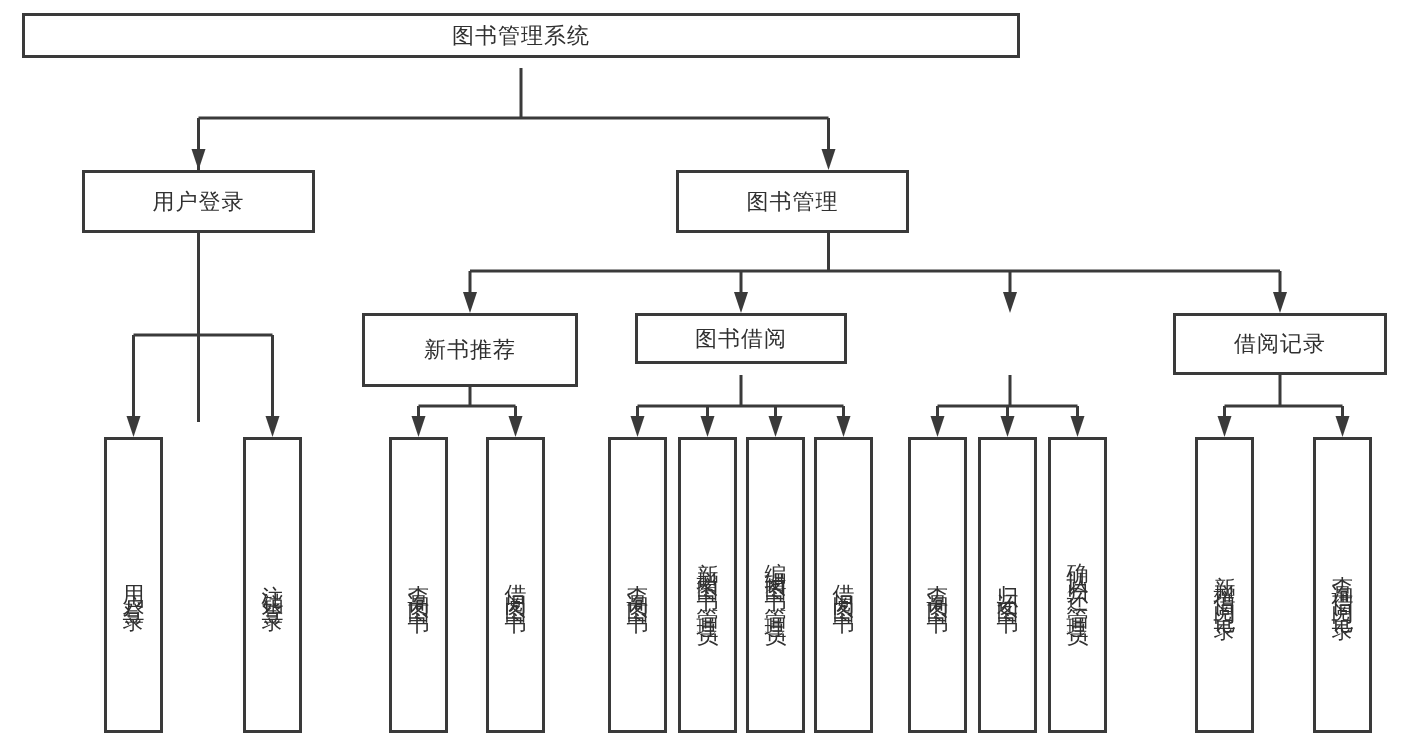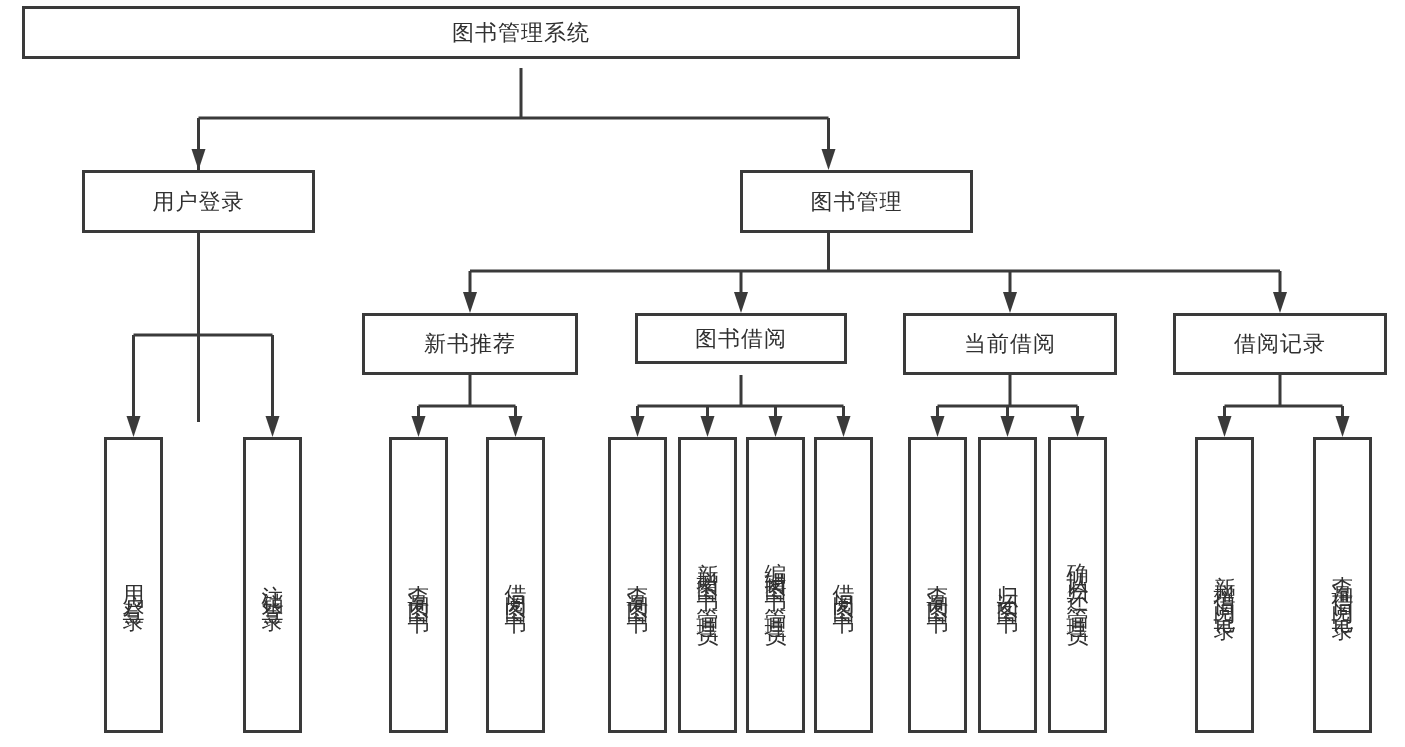--- a/index.html
+++ b/index.html
@@ -84,39 +84,36 @@
         <polygon points="768.5,416 782.5,416 775.5,437"></polygon>
         <polygon points="836.5,416 850.5,416 843.5,437"></polygon>
         <polygon points="930.5,416 944.5,416 937.5,437"></polygon>
         <polygon points="1000.5,416 1014.5,416 1007.5,437"></polygon>
         <polygon points="1070.5,416 1084.5,416 1077.5,437"></polygon>
         <polygon points="1217.5,416 1231.5,416 1224.5,437"></polygon>
         <polygon points="1335.5,416 1349.5,416 1342.5,437"></polygon>
       </g>
   </svg>
 
-  <div class="node" style="left:22px;top:6px;width:998px;height:53px">
+  <div class="node" style="left:22px;top:13px;width:998px;height:45px">
     <span>图书管理系统</span>
   </div>
 
   <div class="node" style="left:82px;top:170px;width:233px;height:63px">
     <span>用户登录</span>
   </div>
-  <div class="node" style="left:740px;top:170px;width:233px;height:63px">
+  <div class="node" style="left:676px;top:170px;width:233px;height:63px">
     <span>图书管理</span>
   </div>
 
-  <div class="node" style="left:362px;top:313px;width:216px;height:62px">
+  <div class="node" style="left:362px;top:313px;width:216px;height:74px">
     <span>新书推荐</span>
   </div>
   <div class="node" style="left:635px;top:313px;width:212px;height:51px">
     <span>图书借阅</span>
-  </div>
-  <div class="node" style="left:903px;top:313px;width:214px;height:62px">
-    <span>当前借阅</span>
   </div>
   <div class="node" style="left:1173px;top:313px;width:214px;height:62px">
     <span>借阅记录</span>
   </div>
 
   <div class="node leaf" style="left:104px;top:437px;width:59px;height:296px">
     <span class="vtext">用户登录</span>
   </div>
   <div class="node leaf" style="left:243px;top:437px;width:59px;height:296px">
     <span class="vtext">注销登录</span>

